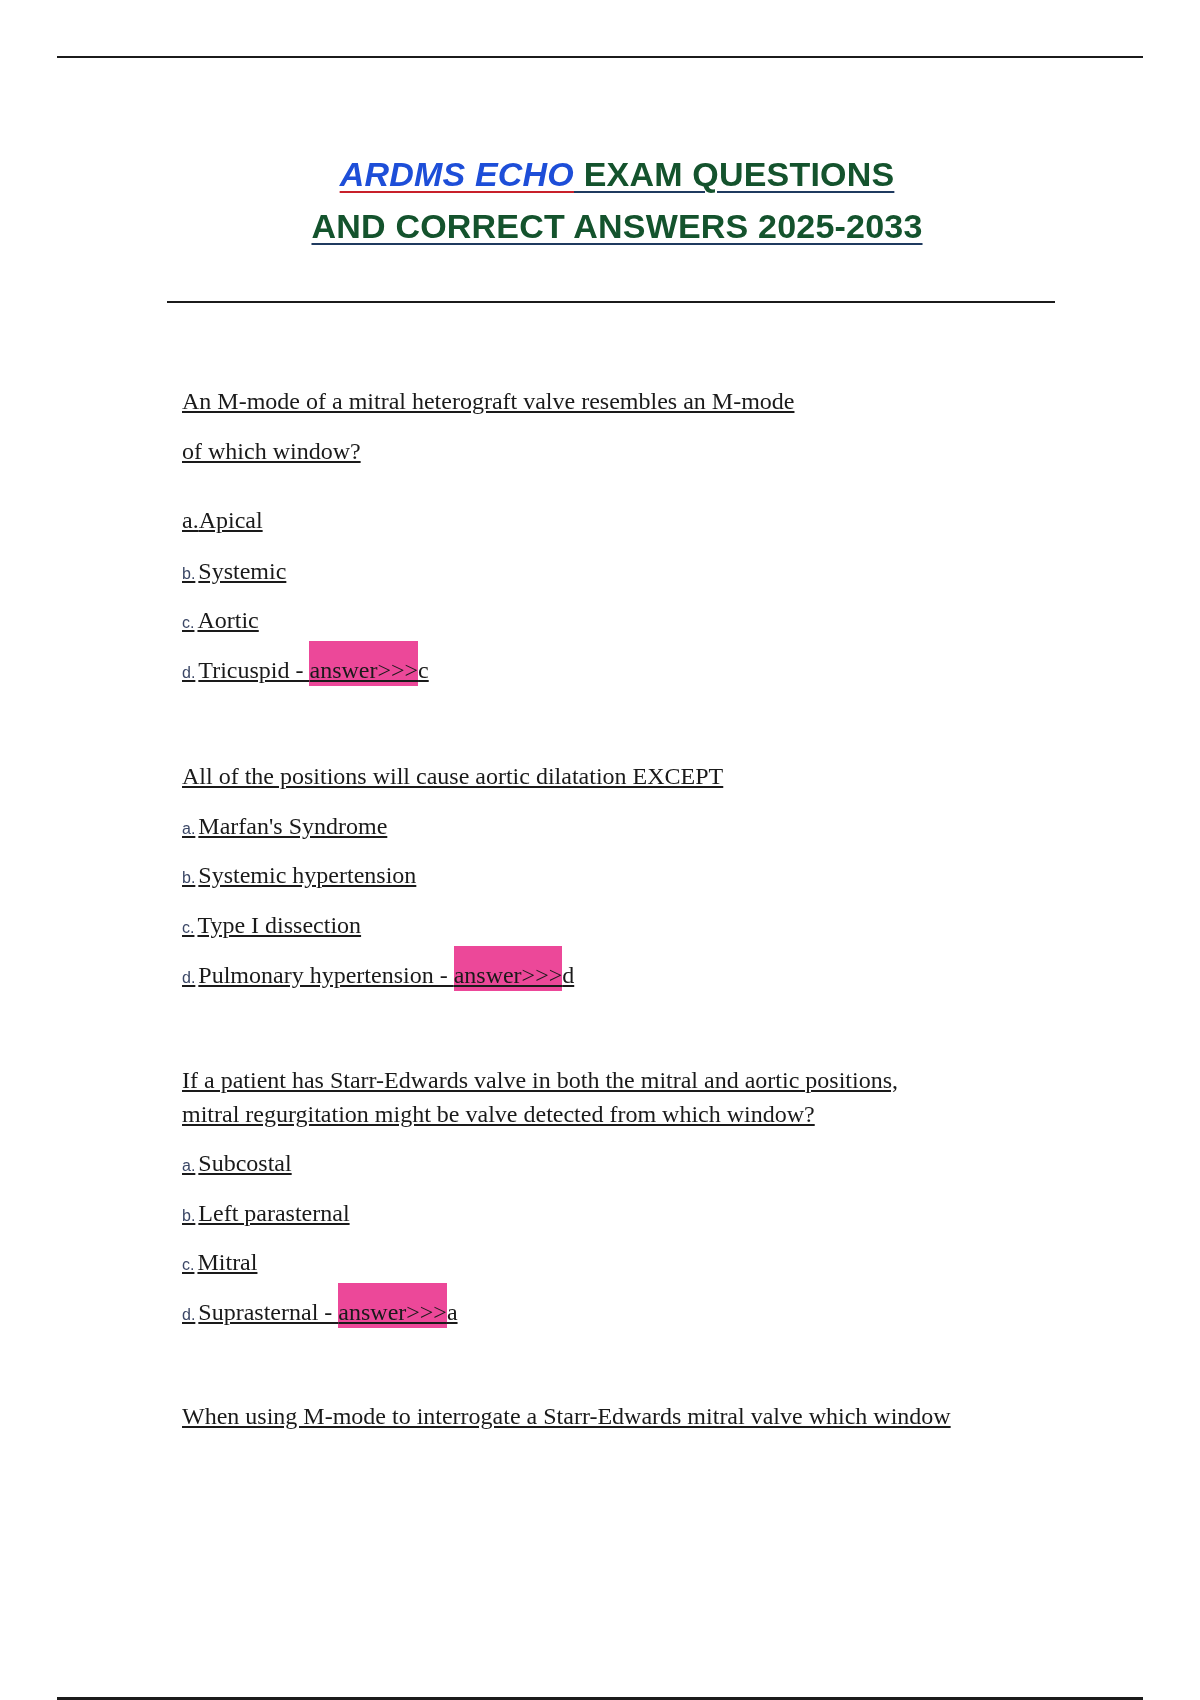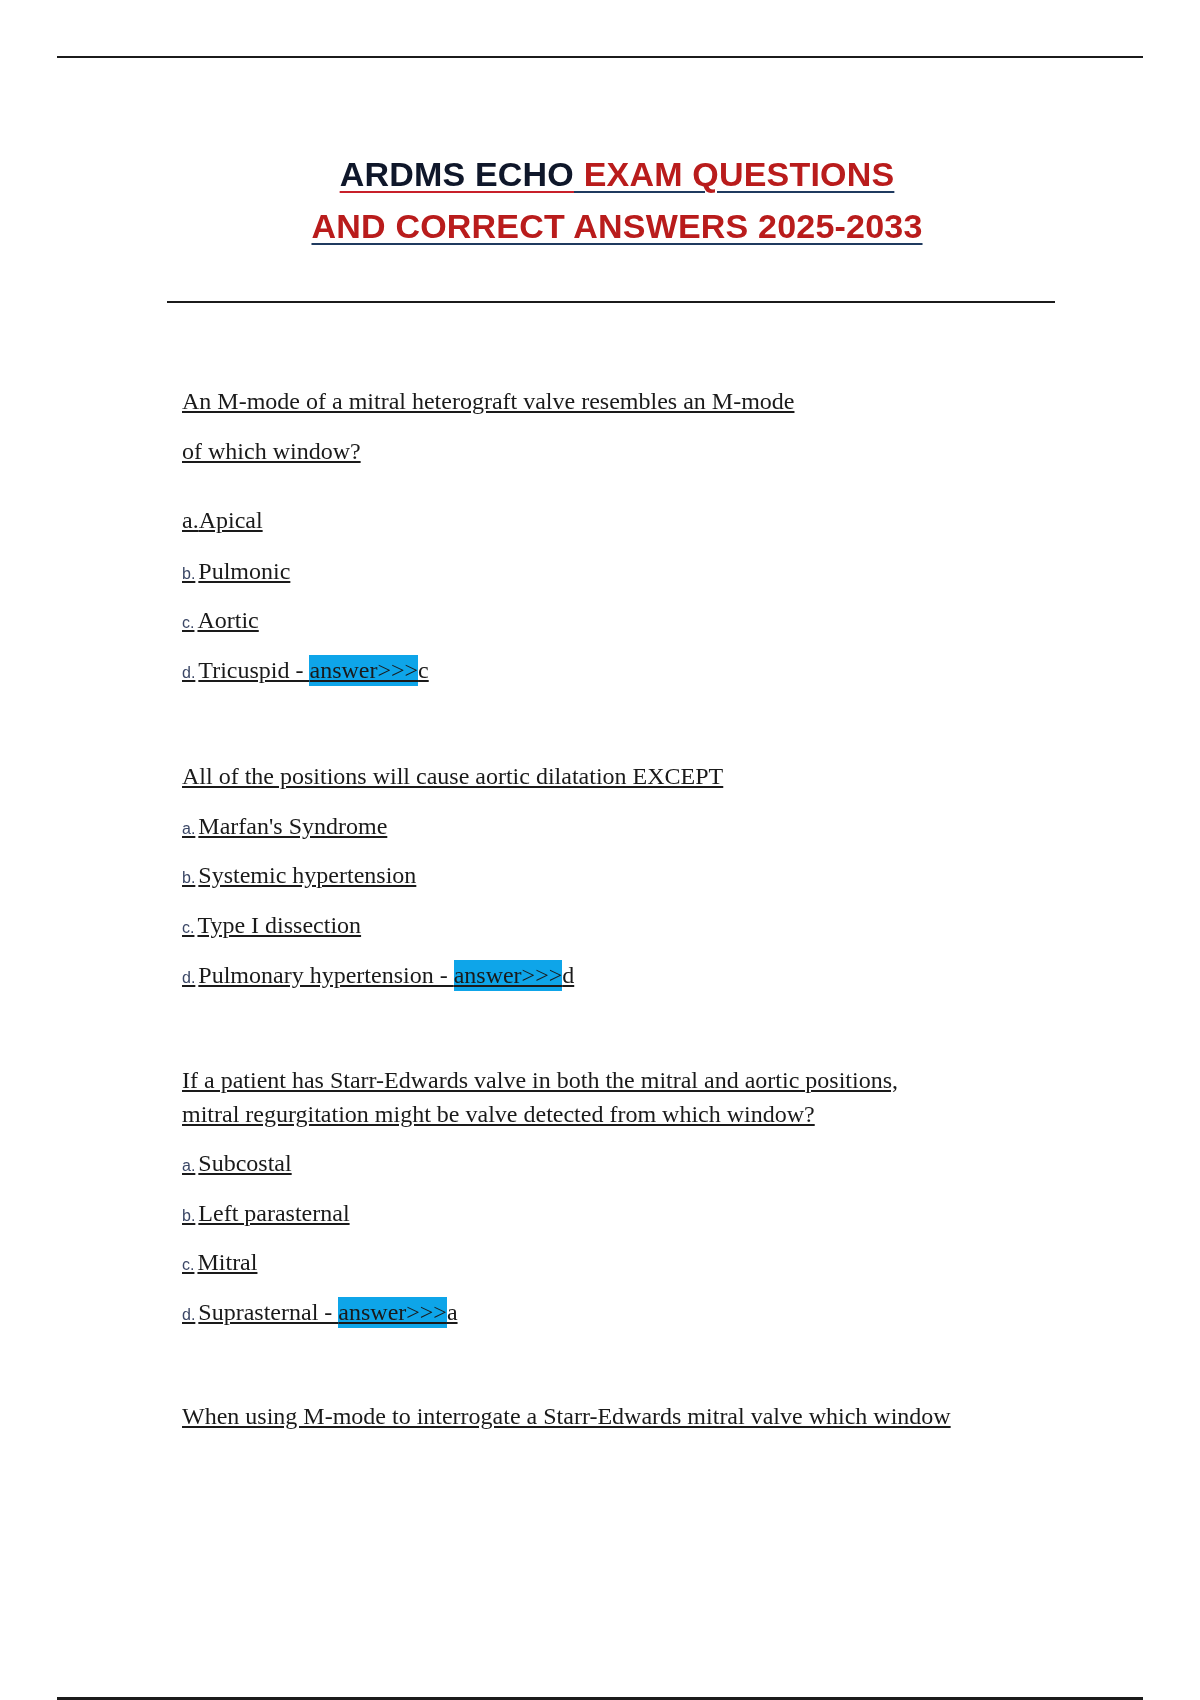--- a/index.html
+++ b/index.html
@@ -33,22 +33,22 @@
       font-weight: bold;
       font-size: 34px;
       line-height: 52px;
       letter-spacing: 0.2px;
     }
     .title span {
       text-decoration: underline;
       text-decoration-thickness: 2px;
       text-underline-offset: 5px;
     }
-    .title .red { color: #0f172a; text-decoration-color: #c8202a; }
-    .title .navy { color: #b91c1c; text-decoration-color: #1f3a5f; }
+    .title .red { color: #1d4ed8; text-decoration-color: #c8202a; font-style: italic; }
+    .title .navy { color: #14532d; text-decoration-color: #1f3a5f; }
 
     .content {
       position: absolute;
       left: 182px;
       top: 0;
       width: 900px;
     }
     .line {
       position: absolute;
       left: 0;
@@ -63,22 +63,22 @@
       color: #3b4766;
       margin-right: 3px;
     }
     .opt-letter.serif {
       font-family: "Liberation Serif", "DejaVu Serif", serif;
       font-size: 24px;
       color: #1a1a1a;
       margin-right: 0;
     }
     .hl {
-      background: #0ea5e9;
-      padding: 2px 0 3px 0;
+      background: #ec4899;
+      padding: 16px 0 3px 0;
     }
   </style>
 </head>
 <body>
 
 <div>
 
   <div class="rule rule-top"></div>
 
   <div class="title">
@@ -95,21 +95,21 @@
   <div class="content">
 
     <div>
       <div class="line" style="top:386px">An M-mode of a mitral heterograft valve resembles an M-mode</div>
       <div class="line" style="top:436px">of which window?</div>
 
       <div class="line" style="top:505px">
         <span class="opt-letter serif">a.</span><span>Apical</span>
       </div>
       <div class="line" style="top:556px">
-        <span class="opt-letter">b.</span><span>Pulmonic</span>
+        <span class="opt-letter">b.</span><span>Systemic</span>
       </div>
       <div class="line" style="top:605px">
         <span class="opt-letter">c.</span><span>Aortic</span>
       </div>
       <div class="line" style="top:655px">
         <span class="opt-letter">d.</span><span>Tricuspid - </span><span class="hl">answer&gt;&gt;&gt;</span><span>c</span>
       </div>
     </div>
 
     <div>

